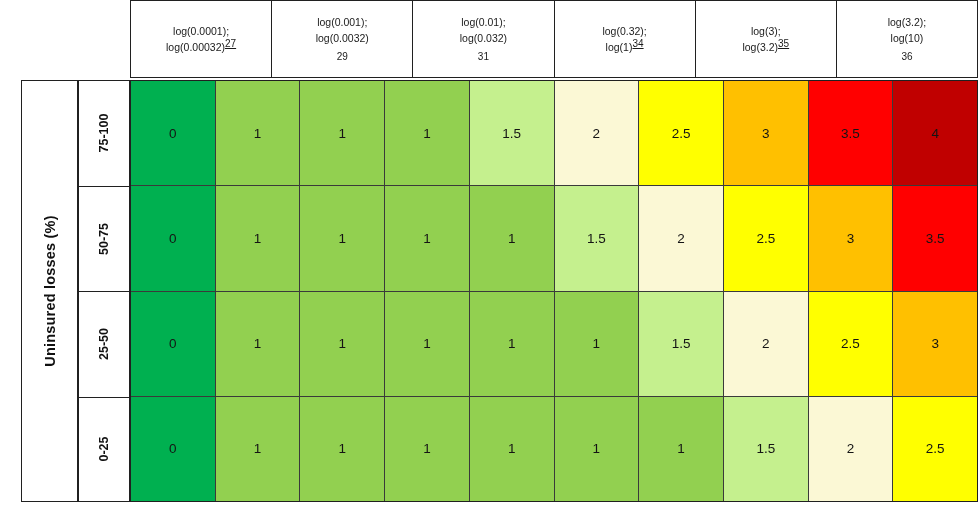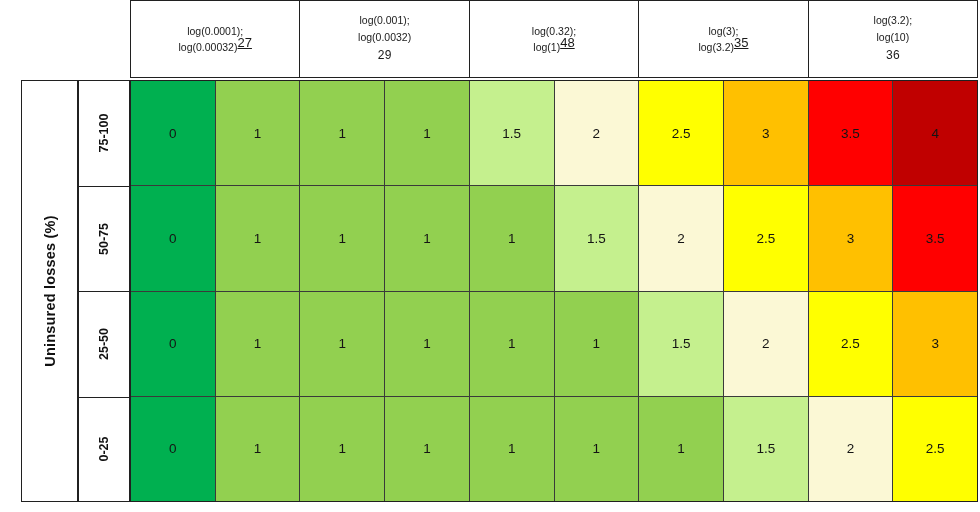--- a/index.html
+++ b/index.html
@@ -47,31 +47,30 @@
     text-align: center;
     font-size: 10.5px;
     line-height: 1.55;
     padding: 2px 3px;
     color: #1a1a1a;
   }
   .header-cell:last-child { border-right: none; }
   .header-cell .line1,
   .header-cell .line2 { display: block; white-space: nowrap; }
   .header-cell .sup {
-    font-size: 13px;
+    font-size: 10px;
     vertical-align: super;
     line-height: 0;
     text-decoration: underline;
   }
   .header-cell .refbelow {
     display: block;
-    font-size: 12px;
+    font-size: 10px;
     margin-top: 2px;
     color: #1a1a1a;
-    font-family: Liberation Mono, monospace;
   }
 
   
   .axis-title-cell {
     position: absolute;
     left: 21px;
     top: 80px;
     width: 57px;
     height: 422px;
     box-sizing: border-box;
@@ -158,22 +157,27 @@
       <div class="header-cell">
         <span class="line1">log(0.0001);</span>
         <span class="line2"><span>log(0.00032)</span><span class="sup">27</span></span>
       </div>
       <div class="header-cell">
         <span class="line1">log(0.001);</span>
         <span class="line2"><span>log(0.0032)</span></span>
         <span class="refbelow">29</span>
       </div>
       <div class="header-cell">
+        <span class="line1">log(0.01);</span>
+        <span class="line2"><span>log(0.032)</span></span>
+        <span class="refbelow">31</span>
+      </div>
+      <div class="header-cell">
         <span class="line1">log(0.32);</span>
-        <span class="line2"><span>log(1)</span><span class="sup">48</span></span>
+        <span class="line2"><span>log(1)</span><span class="sup">34</span></span>
       </div>
       <div class="header-cell">
         <span class="line1">log(3);</span>
         <span class="line2"><span>log(3.2)</span><span class="sup">35</span></span>
       </div>
       <div class="header-cell">
         <span class="line1">log(3.2);</span>
         <span class="line2"><span>log(10)</span></span>
         <span class="refbelow">36</span>
       </div>

